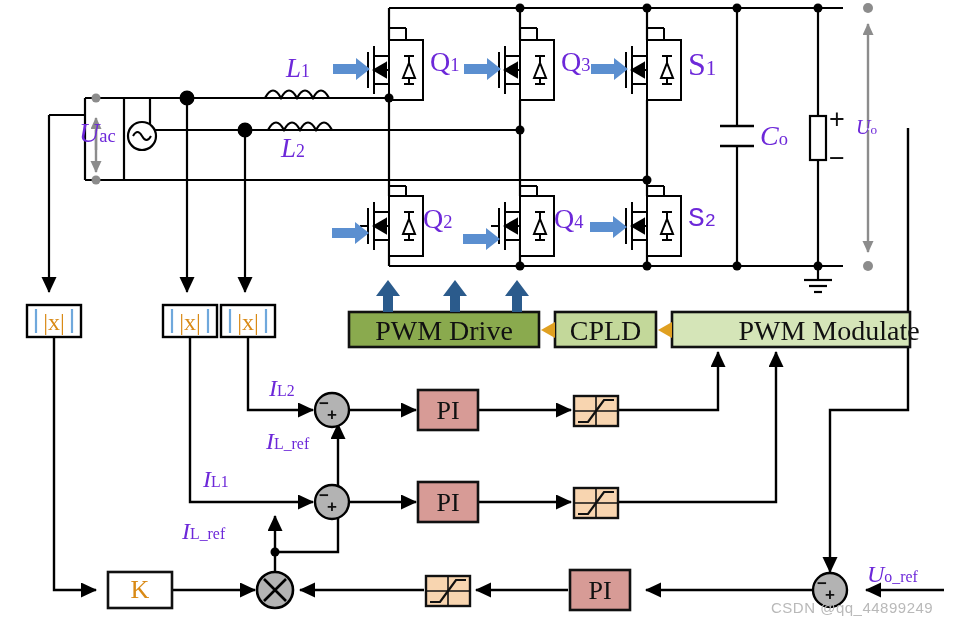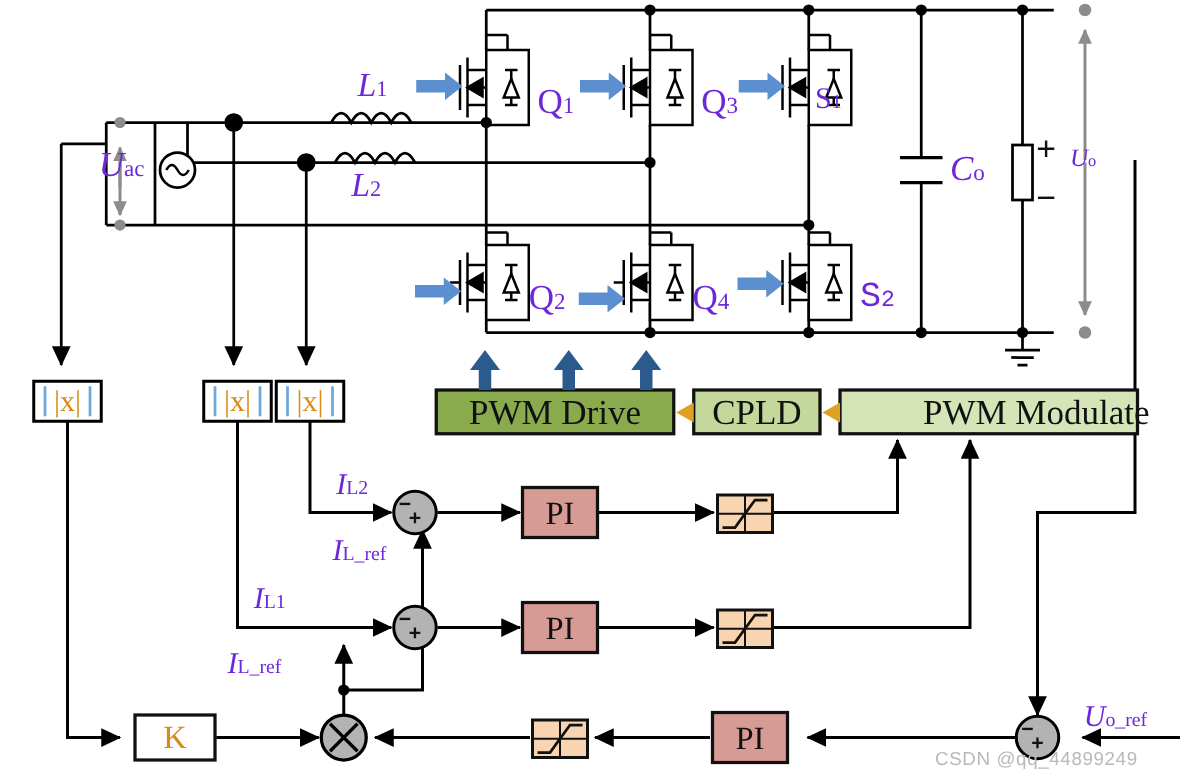--- a/index.html
+++ b/index.html
@@ -12,21 +12,21 @@
   svg.layer{position:absolute;left:0;top:0;width:955px;height:624px;}
   .lbl{
     position:absolute;
     font-family:"Liberation Serif", serif;
     color:#6d28d9;
     font-style:italic;
     white-space:nowrap;
     user-select:none;
   }
   .lbl .sub{font-size:0.66em;font-style:normal;}
-  .lbl.up{font-style:normal;margin-top:20px;}
+  .lbl.up{font-style:normal;}
   .blk-text{
     position:absolute;
     font-family:"Liberation Serif", serif;
     color:#111111;
     white-space:nowrap;
     user-select:none;
     text-align:center;
   }
   .wm{
     position:absolute;
@@ -362,21 +362,21 @@
   <div class="lbl" style="left:281px;top:133px;font-size:27px;">
     <span>L</span><span class="sub">2</span>
   </div>
 
   <div class="lbl up" style="left:430px;top:46px;font-size:28px;">
     <span>Q</span><span class="sub">1</span>
   </div>
   <div class="lbl up" style="left:561px;top:46px;font-size:28px;">
     <span>Q</span><span class="sub">3</span>
   </div>
-  <div class="lbl up" style="left:652px;top:46px;font-size:24px;">
+  <div class="lbl up" style="left:688px;top:46px;font-size:32px;">
     <span>S</span><span class="sub">1</span>
   </div>
   <div class="lbl up" style="left:423px;top:203px;font-size:28px;text-align:center;">
     <span>Q</span><span class="sub">2</span>
   </div>
   <div class="lbl up" style="left:554px;top:203px;font-size:28px;">
     <span>Q</span><span class="sub">4</span>
   </div>
   <div class="lbl up" style="left:688px;top:203px;font-size:28px;font-family:Liberation Mono, monospace;">
     <span>S</span><span class="sub">2</span>
@@ -425,15 +425,15 @@
   <div class="lbl" style="left:203px;top:466px;font-size:24px;">
     <span>I</span><span class="sub">L1</span>
   </div>
   <div class="lbl" style="left:182px;top:518px;font-size:24px;">
     <span>I</span><span class="sub">L_ref</span>
   </div>
   <div class="lbl" style="left:867px;top:561px;font-size:24px;">
     <span>U</span><span class="sub">o_ref</span>
   </div>
 
-  <div class="wm" style="left:748px;top:599px;">CSDN @qq_44899249</div>
+  <div class="wm" style="left:771px;top:599px;">CSDN @qq_44899249</div>
 
 </div>
 
 </body></html>

